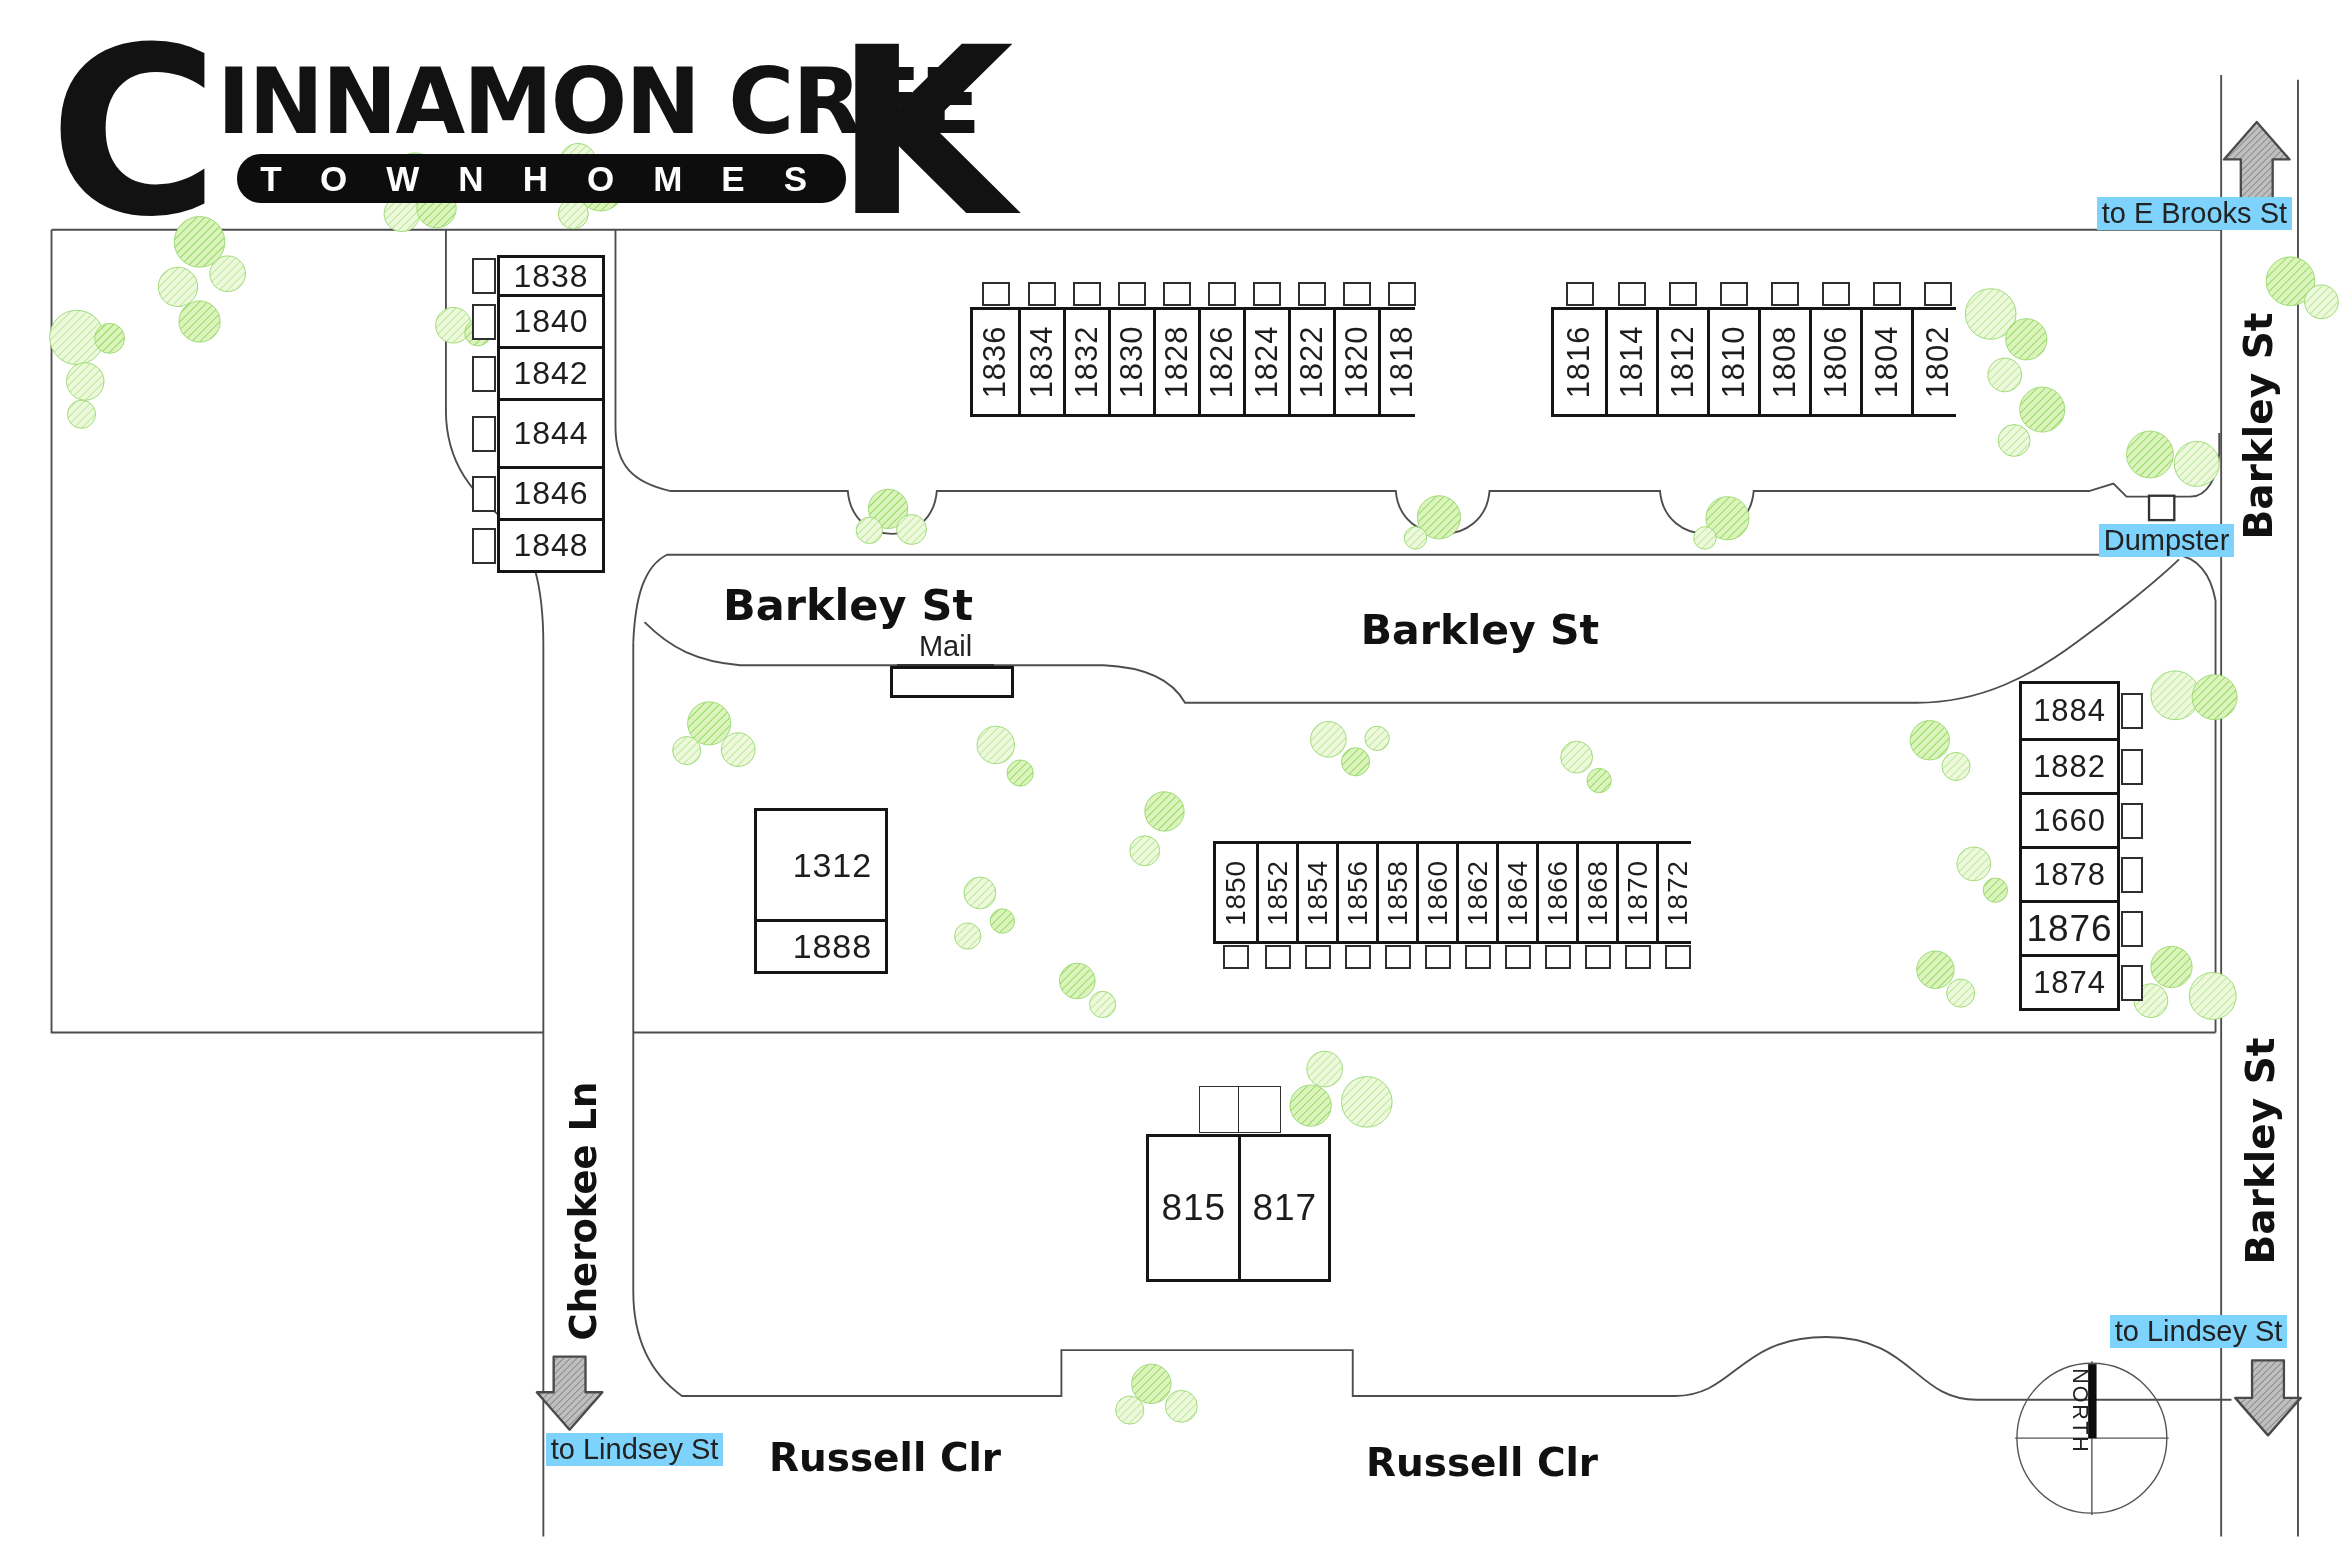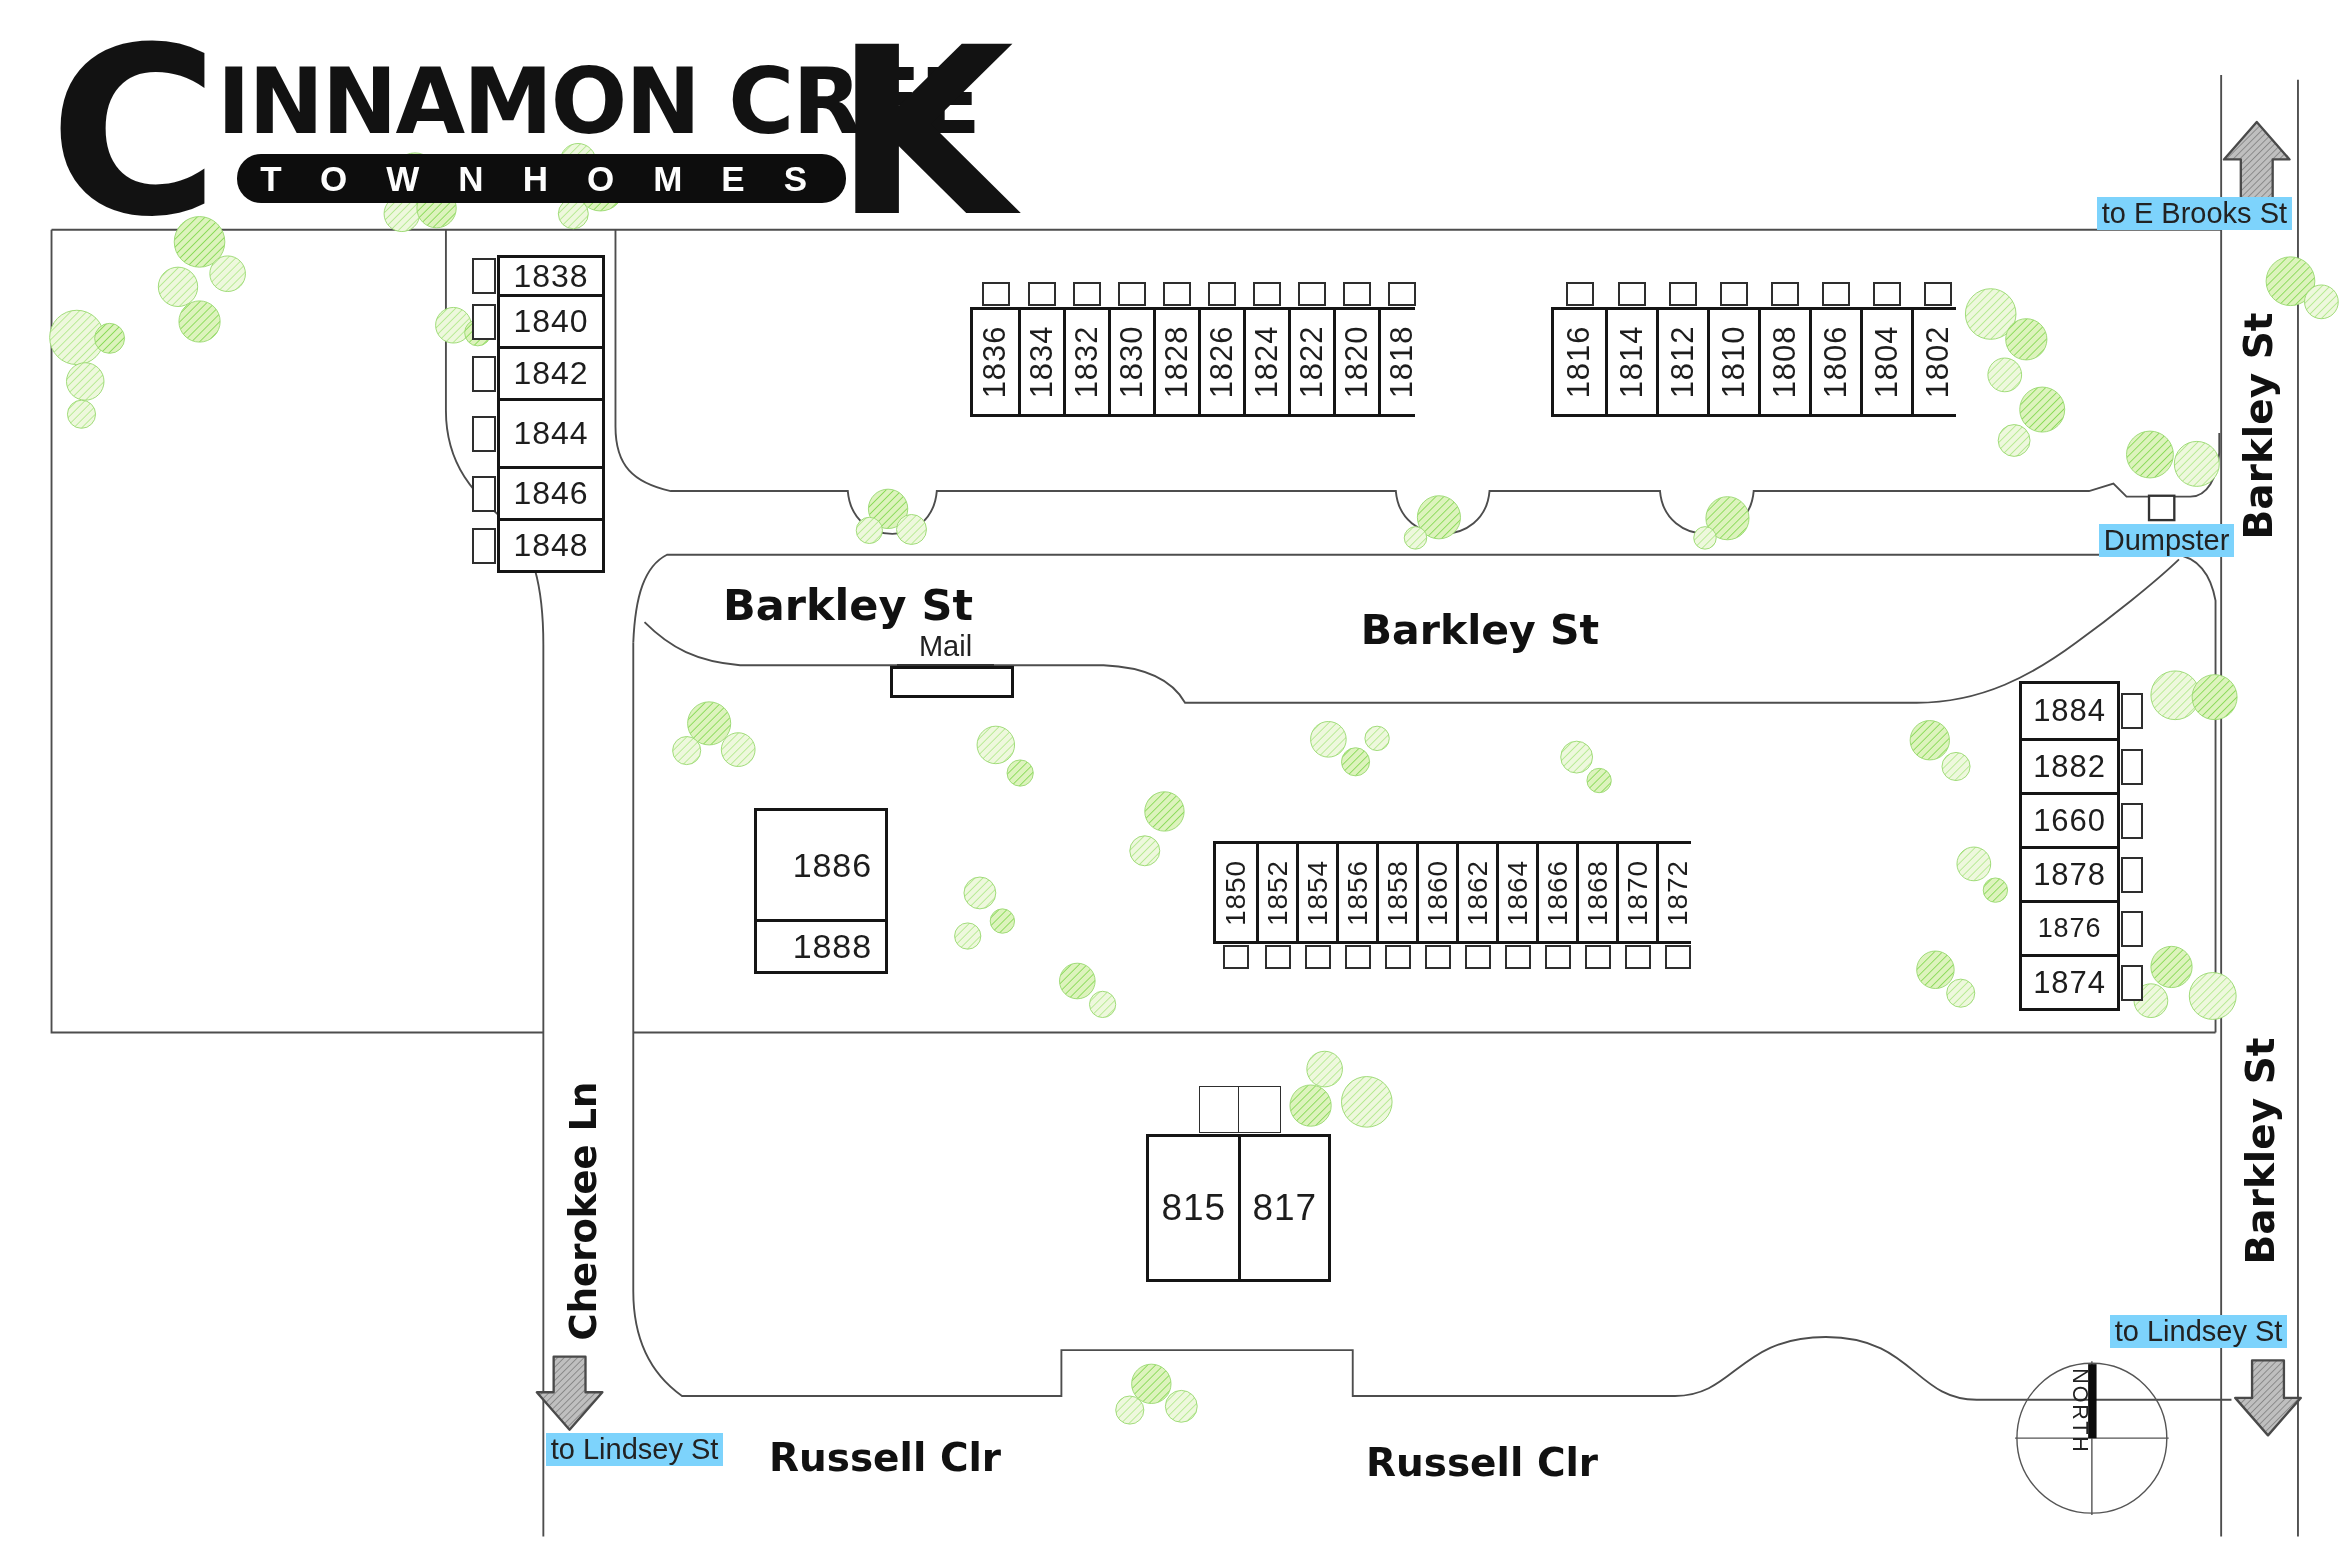--- a/index.html
+++ b/index.html
@@ -286,21 +286,21 @@
           <span class="num rot" style="font-size: 31px;">1804</span>
           <div class="porch porch-top"></div>
         </div>
         <div class="unit" style="width: 51px; border-left: 3.7px solid rgb(21, 21, 21);">
           <span class="num rot" style="font-size: 31px;">1802</span>
           <div class="porch porch-top"></div>
         </div>
       </div>
       <div class="bld bcol" style="left: 754px; top: 808px; width: 134px;">
         <div class="unit alignR" style="height: 108px;">
-          <span class="num" style="font-size: 34px;">1886</span>
+          <span class="num" style="font-size: 34px;">1312</span>
         </div>
         <div class="unit alignR" style="height: 52px; border-top: 3.7px solid rgb(21, 21, 21);">
           <span class="num" style="font-size: 34px;">1888</span>
         </div>
       </div>
       <div class="bld brow" style="left: 1213px; top: 841px; width: 478px; height: 103px;">
         <div class="unit" style="width: 40px;">
           <span class="num rot" style="font-size: 28px;">1850</span>
           <div class="porch porch-bottom"></div>
         </div>
@@ -360,21 +360,21 @@
         </div>
         <div class="unit" style="height: 54px; border-top: 3.7px solid rgb(21, 21, 21);">
           <span class="num" style="font-size: 31px;">1660</span>
           <div class="porch porch-right"></div>
         </div>
         <div class="unit" style="height: 54px; border-top: 3.7px solid rgb(21, 21, 21);">
           <span class="num" style="font-size: 31px;">1878</span>
           <div class="porch porch-right"></div>
         </div>
         <div class="unit" style="height: 54px; border-top: 3.7px solid rgb(21, 21, 21);">
-          <span class="num" style="font-size: 27px;">1876</span>
+          <span class="num" style="font-size: 37px;">1876</span>
           <div class="porch porch-right"></div>
         </div>
         <div class="unit" style="height: 54px; border-top: 3.7px solid rgb(21, 21, 21);">
           <span class="num" style="font-size: 31px;">1874</span>
           <div class="porch porch-right"></div>
         </div>
       </div>
       <div class="bld brow" style="left: 1146px; top: 1134px; width: 185px; height: 148px;">
         <div class="unit" style="width: 92px;">
           <span class="num" style="font-size: 37px;">815</span>

